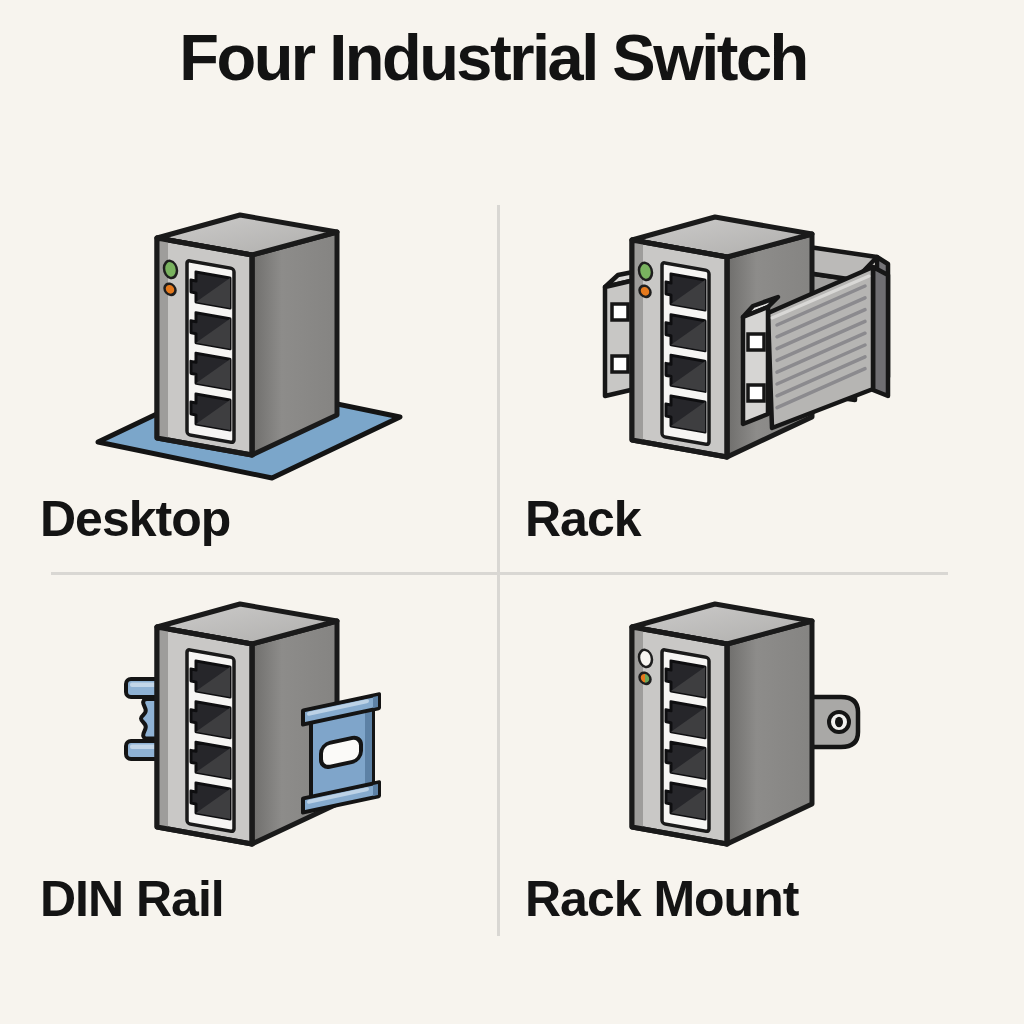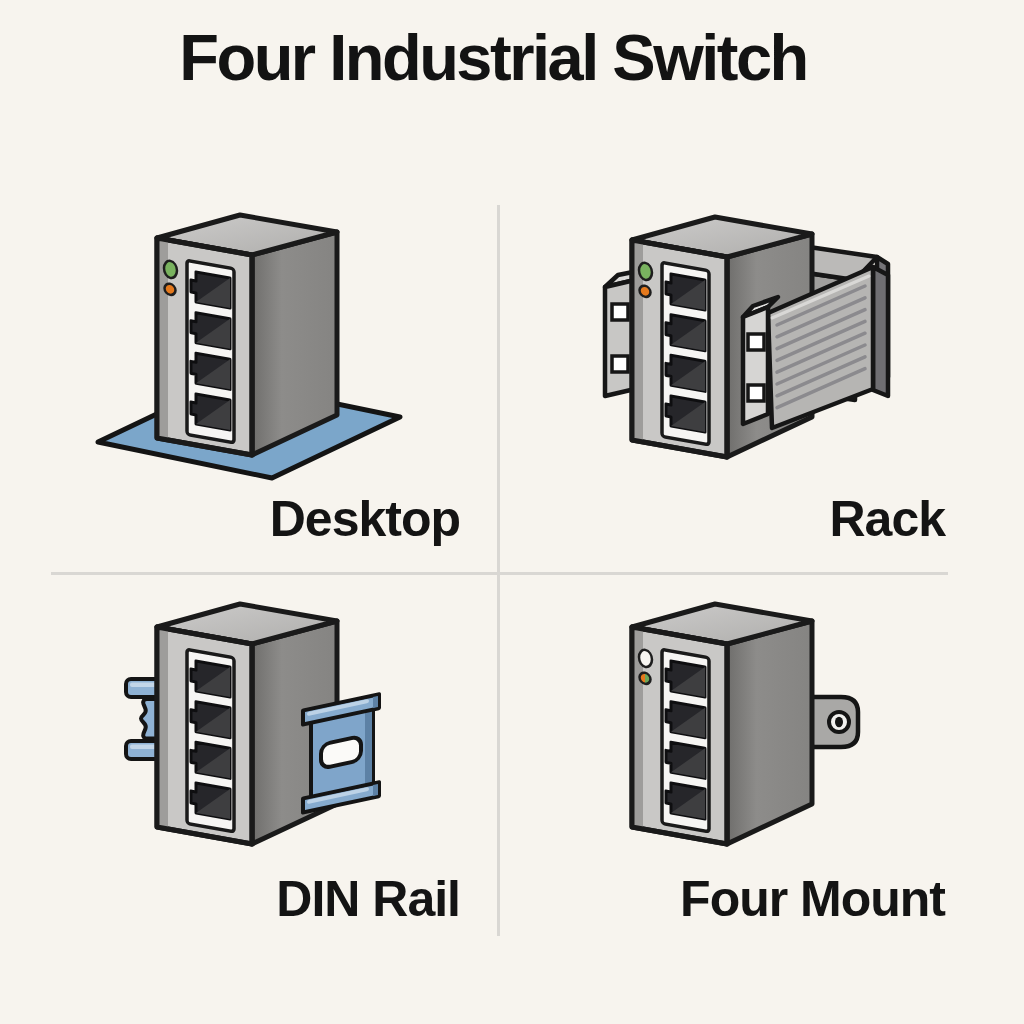--- a/index.html
+++ b/index.html
@@ -11,21 +11,21 @@
     position:absolute;left:0;top:8px;width:954px;margin:16px;
     text-align:center;font-size:65px;font-weight:700;letter-spacing:-2.5px;
     line-height:68px;color:#131313;
   }
   .title span{display:block;}
   .v-divider{position:absolute;left:497px;top:205px;width:3px;height:731px;background:#d9d7d3;}
   .h-divider{position:absolute;left:51px;top:572px;width:897px;height:3px;background:#d9d7d3;}
   figure.quad{position:absolute;margin:0;width:420px;}
   figure.quad svg{display:block;width:420px;height:295px;}
   figure.quad figcaption{
-    margin-top:3px;text-align:right;font-size:50px;font-weight:700;
+    margin-top:3px;text-align:left;font-size:50px;font-weight:700;
     letter-spacing:-1px;line-height:52px;color:#141414;
   }
   #q-desktop{left:40px;top:195px;}
   #q-rack{left:525px;top:195px;}
   #q-din{left:40px;top:575px;}
   #q-wall{left:525px;top:575px;}
   .defs{position:absolute;width:0;height:0;overflow:hidden;}
 </style>
 </head>
 <body>
@@ -180,16 +180,16 @@
         <path d="M284,122 h32 q17,0 17,15 v20 q0,15 -17,15 h-32 z" fill="#a9a8a6" stroke="#151515" stroke-width="4.5" stroke-linejoin="round"></path>
         <circle cx="314" cy="147" r="10" fill="#f2f1ef" stroke="#151515" stroke-width="4"></circle>
         <ellipse cx="314" cy="147" rx="4" ry="5.2" fill="#151515"></ellipse>
       </g>
       <g transform="translate(107,29)">
         <use href="#g-swbox"></use>
         <use href="#g-swpanel"></use>
         <use href="#g-leds-wall"></use>
       </g>
     </svg>
-    <figcaption>Four Mount</figcaption>
+    <figcaption>Rack Mount</figcaption>
   </figure>
 
 </div>
 
 </body></html>

